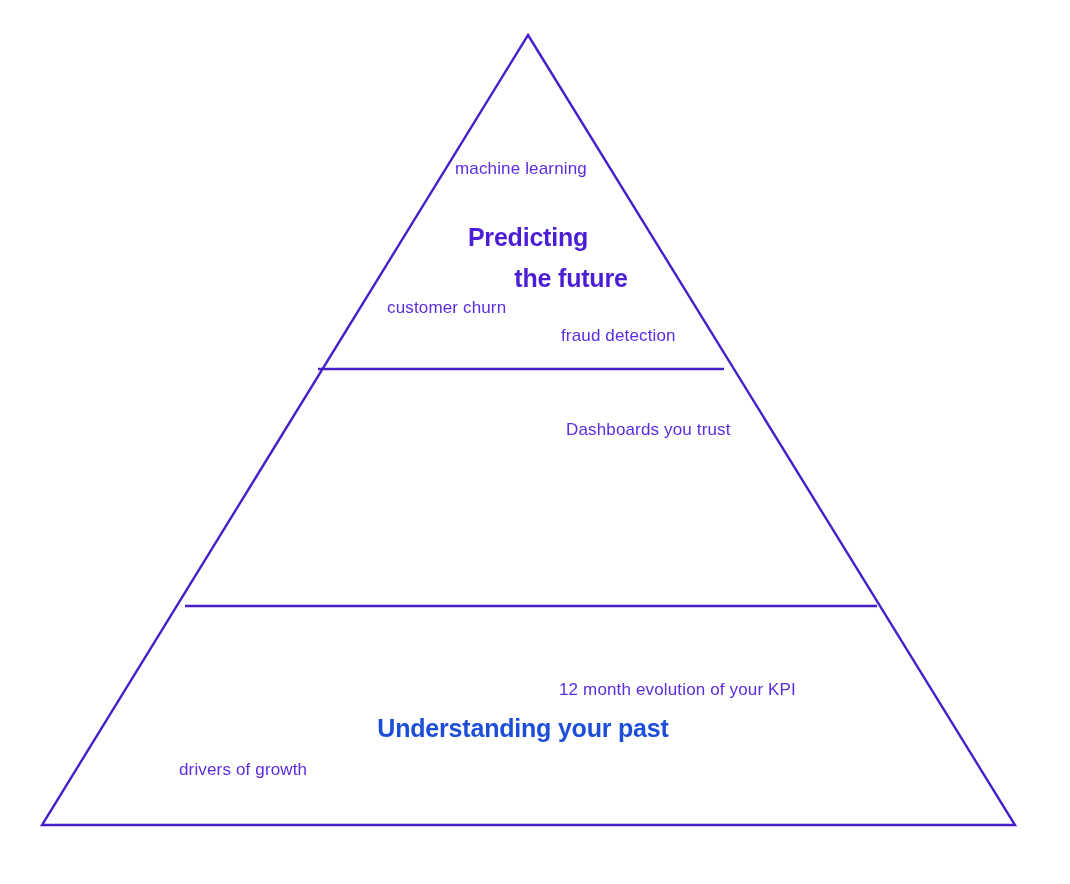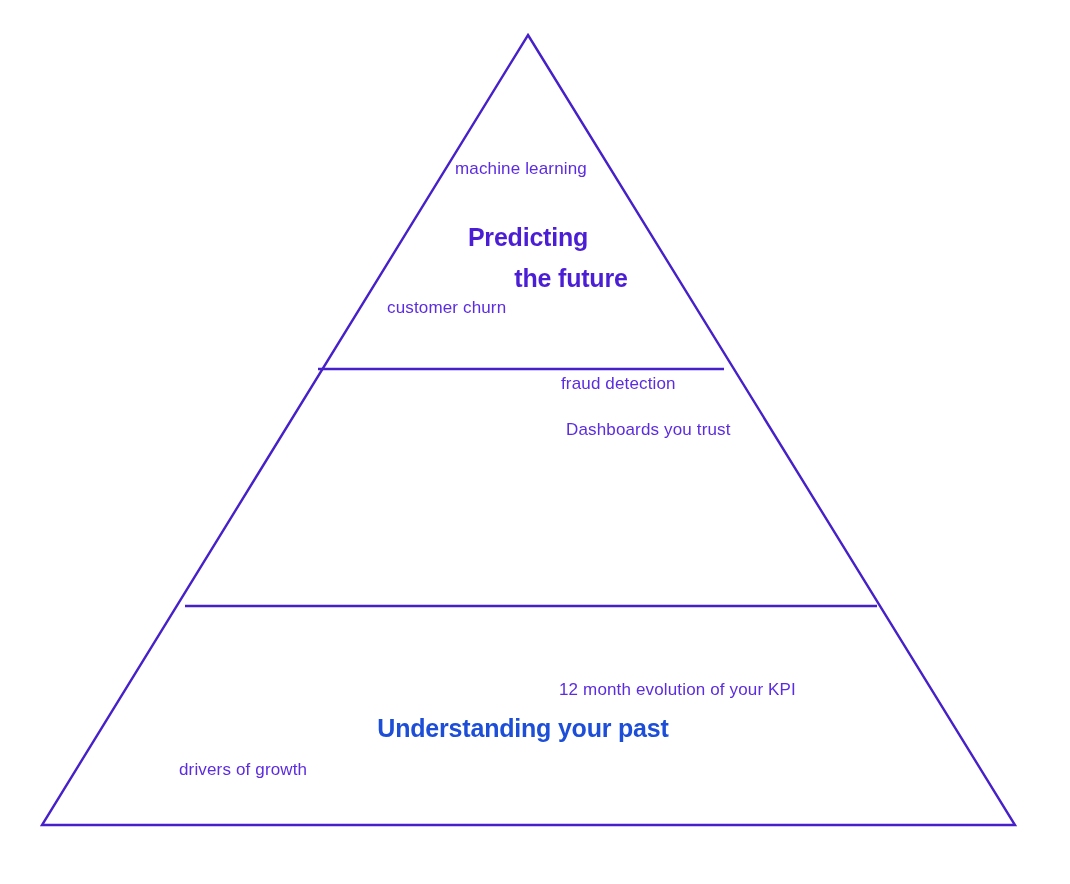--- a/index.html
+++ b/index.html
@@ -61,21 +61,21 @@
   </svg>
 
   <div class="label" style="left: 455px; top: 160px; color: rgb(91, 44, 224);">machine learning</div>
 
   <div class="heading tier-top-heading center-x" style="left: 528px; top: 225px; color: rgb(75, 30, 214); text-align: center;">Predicting</div>
 
   <div class="heading tier-top-heading center-x" style="left: 528px; top: 266px; color: rgb(75, 30, 214); margin-left: 43px;">the future</div>
 
   <div class="label" style="left: 387px; top: 299px; color: rgb(91, 44, 224);">customer churn</div>
 
-  <div class="label" style="left: 561px; top: 327px; color: rgb(91, 44, 224); margin-top: 48px;">fraud detection</div>
+  <div class="label" style="left: 561px; top: 327px; color: rgb(91, 44, 224);">fraud detection</div>
 
   <div class="label" style="left: 566px; top: 421px; color: rgb(91, 44, 224);">Dashboards you trust</div>
 
 
 
   <div class="label" style="left: 559px; top: 681px; color: rgb(91, 44, 224);">12 month evolution of your KPI</div>
 
   <div class="heading tier-bot-heading center-x" style="left: 523px; top: 716px; color: #1d4ed8;">Understanding your past</div>
 
   <div class="label" style="left: 179px; top: 761px; color: rgb(91, 44, 224);">drivers of growth</div>

